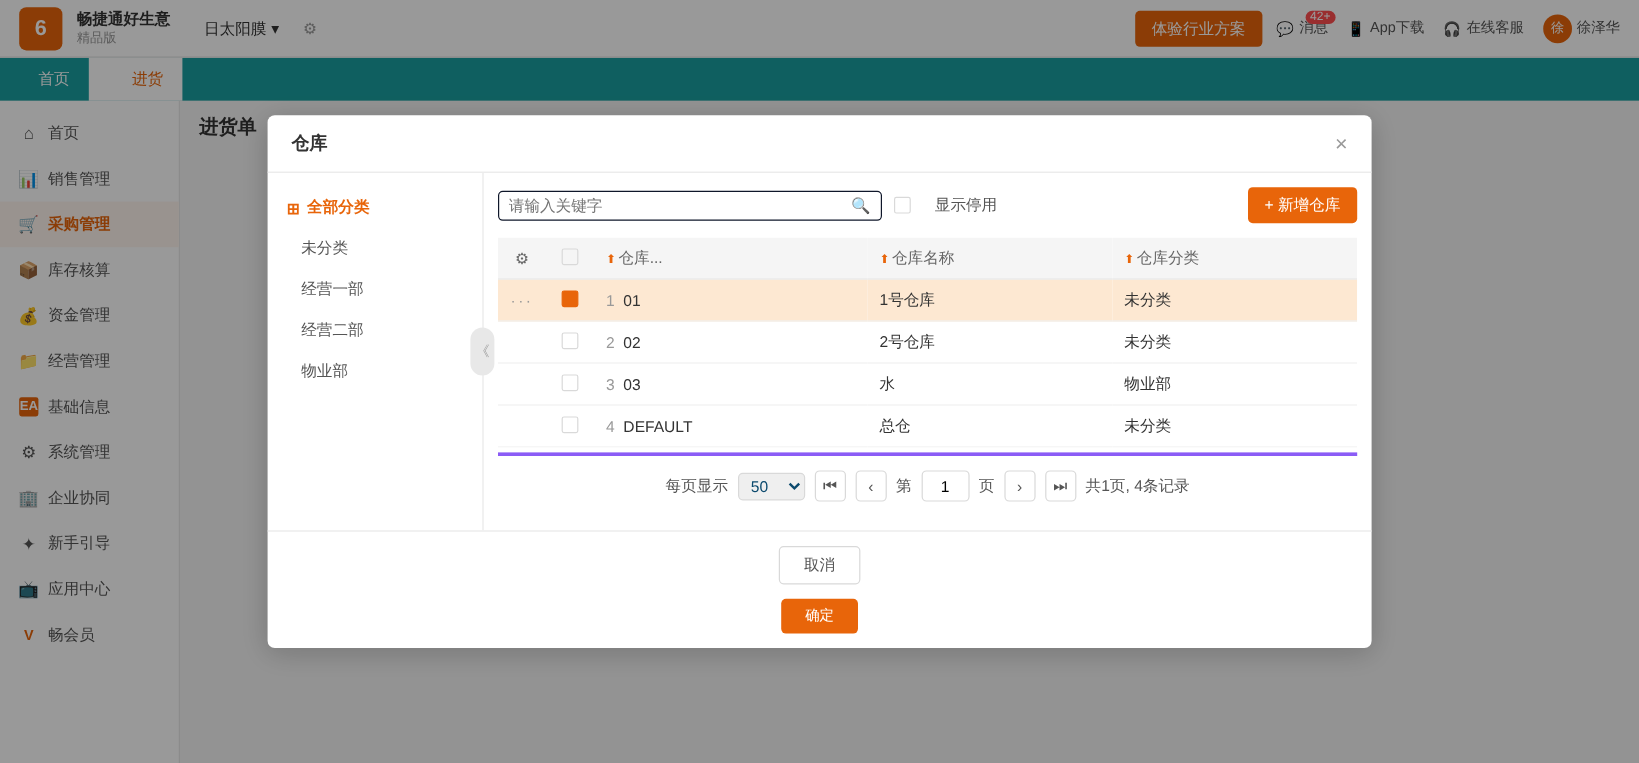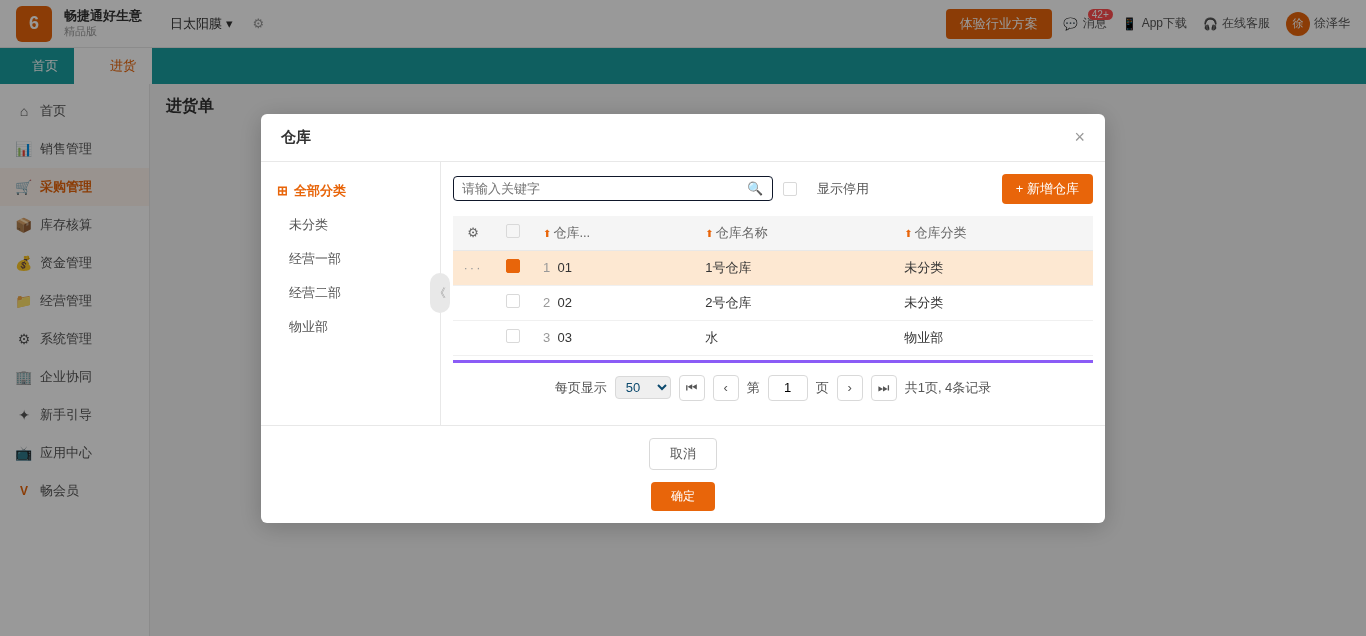--- a/index.html
+++ b/index.html
@@ -79,21 +79,21 @@
     .overlay {
       position: fixed; top: 0; left: 0; right: 0; bottom: 0;
       background: rgba(0,0,0,0.4); z-index: 100;
       display: flex; align-items: center; justify-content: center;
     }
 
     
     .modal {
       background: #fff;
       border-radius: 6px;
-      width: 844px;
+      width: 920px;
       max-height: 580px;
       display: flex;
       flex-direction: column;
       box-shadow: 0 4px 24px rgba(0,0,0,0.2);
     }
     .modal-header {
       display: flex; align-items: center; justify-content: space-between;
       padding: 14px 20px; border-bottom: 1px solid #e8e8e8;
     }
     .modal-title { font-size: 15px; font-weight: bold; color: #333; }
@@ -260,20 +260,24 @@
       <span class="sidebar-icon">📦</span>
       <span>库存核算</span>
     </div>
     <div class="sidebar-item">
       <span class="sidebar-icon">💰</span>
       <span>资金管理</span>
     </div>
     <div class="sidebar-item">
       <span class="sidebar-icon">📁</span>
       <span>经营管理</span>
+    </div>
+    <div class="sidebar-item">
+      <span class="sidebar-icon" style="font-size:11px;font-weight:bold;background:#e8650a;color:#fff;border-radius:2px;padding:1px 2px;">EA</span>
+      <span>基础信息</span>
     </div>
     <div class="sidebar-item">
       <span class="sidebar-icon">⚙</span>
       <span>系统管理</span>
     </div>
     <div class="sidebar-item">
       <span class="sidebar-icon">🏢</span>
       <span>企业协同</span>
     </div>
     <div class="sidebar-item">
@@ -378,20 +382,31 @@
                 <tr>
       <td class="td-center">
         
       </td>
       <td class="td-center">
         <span class="checkbox-fake" style=""></span>
       </td>
       <td><span class="row-num">3&nbsp;&nbsp;</span>03</td>
       <td>水</td>
       <td>物业部</td>
+    </tr>
+                <tr>
+      <td class="td-center">
+        
+      </td>
+      <td class="td-center">
+        <span class="checkbox-fake" style=""></span>
+      </td>
+      <td><span class="row-num">4&nbsp;&nbsp;</span>DEFAULT</td>
+      <td>总仓</td>
+      <td>未分类</td>
     </tr>
               </tbody>
           </table>
         </div>
 
         <div class="pagination">
           <span>每页显示</span>
           <select class="page-size-select">
             <option>50</option>
             <option>100</option>

